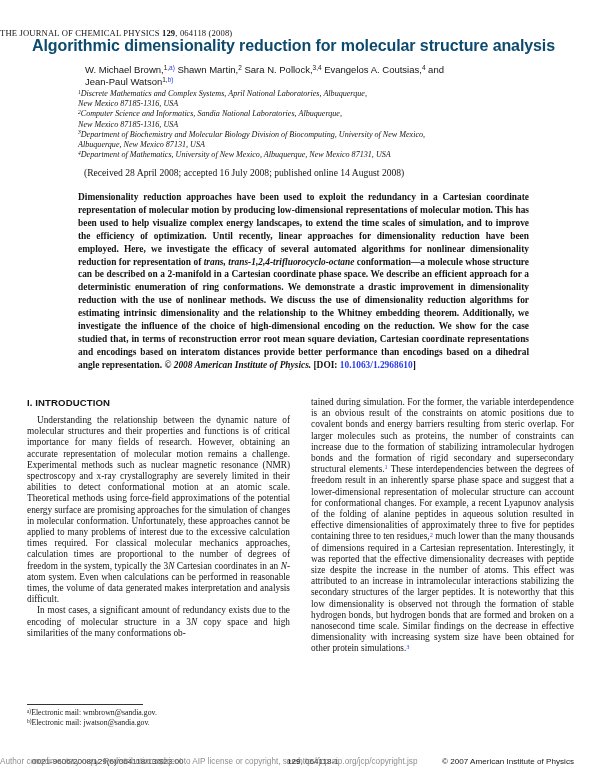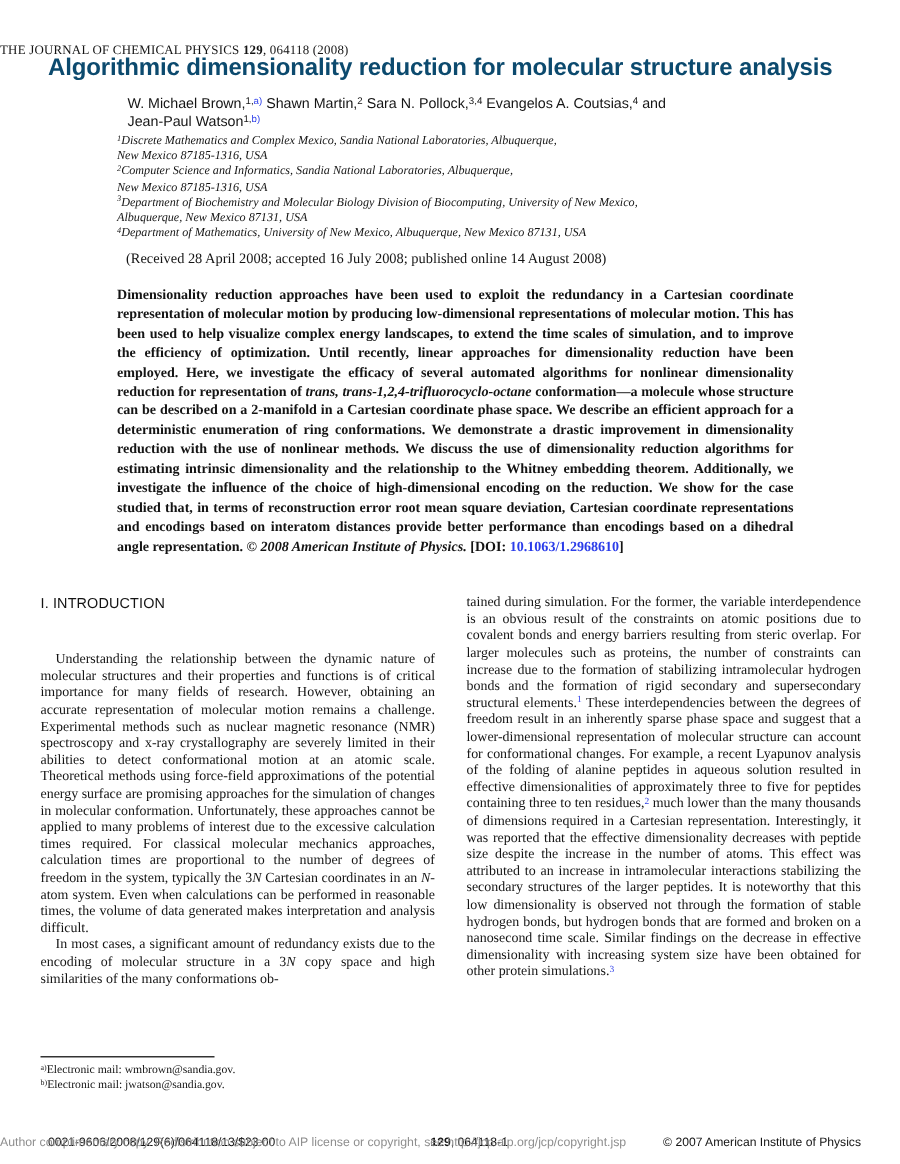--- a/index.html
+++ b/index.html
@@ -27,22 +27,22 @@
   .aff-line { white-space:nowrap; }
   .received { position:absolute; top:167px; left:84px; font-size:9.6px; }
   .abstract {
     position:absolute; top:191px; left:78px; width:451px;
     font-size:9.4px; line-height:12.9px; text-align:justify;font-weight:bold;
   }
   .columns { position:absolute; top:397px; left:27px; display:flex; gap:21px; height:331px; }
   .col { width:263px; }
   .col-left { display:flex; flex-direction:column; }
   .section-heading {
-    font-family:"Liberation Sans", sans-serif; font-weight:400; font-size:9.6px;
-    margin:0 0 27px 0; letter-spacing:0.1px;
+    font-family:"Liberation Sans", sans-serif; font-weight:700; font-size:9.6px;
+    margin:0 0 7px 0; letter-spacing:0.1px;
   }
   .body-p { margin:0; font-size:9.3px; line-height:11.2px; text-align:justify; }
   .indent { text-indent:10px; }
   .ref { color:#2a3cea; }
   .fn-block { margin-top:auto; font-size:7.8px; line-height:9.8px; }
   .fn-rule { width:116px; border-top:1px solid #333; margin-bottom:3px; }
   .footer {
     position:absolute; top:741px; left:32px; width:542px;
     display:flex; justify-content:space-between; align-items:flex-end;
     font-family:"Liberation Sans", sans-serif; font-size:8.1px;margin-top:16px;
@@ -67,21 +67,21 @@
       <span>Shawn Martin,</span><sup>2</sup>
       <span>Sara N. Pollock,</span><sup>3,4</sup>
       <span>Evangelos A. Coutsias,</span><sup>4</sup>
       <span>and</span>
     </div>
     <div class="author-line"><span>Jean-Paul Watson</span><sup><span>1,</span><span class="link">b)</span></sup></div>
   </div>
 
   <div class="affs">
     <div class="aff">
-      <div class="aff-line"><sup>1</sup><span>Discrete Mathematics and Complex Mexico, Sandia National Laboratories, Albuquerque,</span></div>
+      <div class="aff-line"><sup>1</sup><span>Discrete Mathematics and Complex Systems, April National Laboratories, Albuquerque,</span></div>
       <div class="aff-line">New Mexico 87185-1316, USA</div>
     </div>
     <div class="aff">
       <div class="aff-line"><sup>2</sup><span>Computer Science and Informatics, Sandia National Laboratories, Albuquerque,</span></div>
       <div class="aff-line">New Mexico 87185-1316, USA</div>
     </div>
     <div class="aff">
       <div class="aff-line"><sup>3</sup><span>Department of Biochemistry and Molecular Biology Division of Biocomputing, University of New Mexico,</span></div>
       <div class="aff-line">Albuquerque, New Mexico 87131, USA</div>
     </div>

